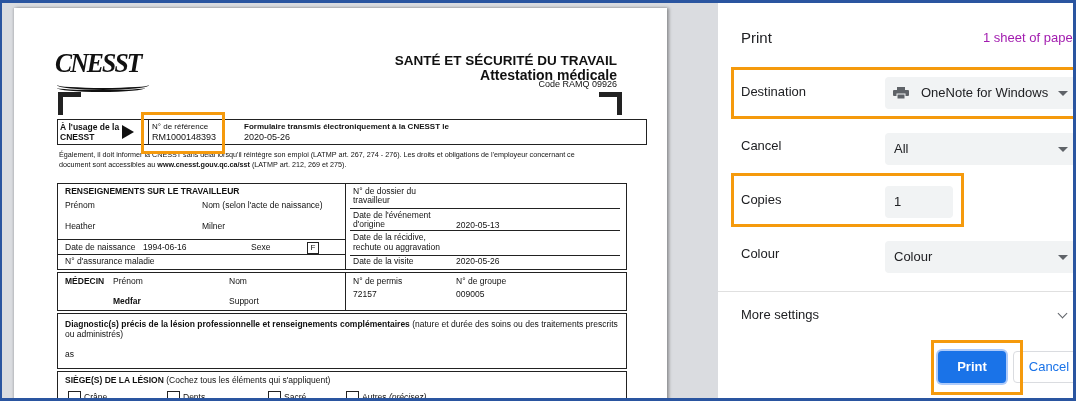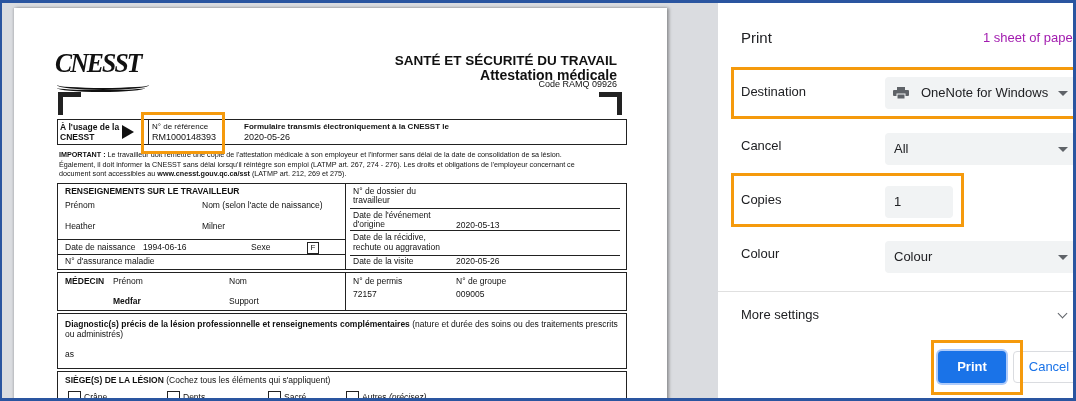--- a/index.html
+++ b/index.html
@@ -100,33 +100,32 @@
       <div class="logo">CNESST</div>
       <div class="logo-swoosh"></div>
       <div class="logo-swoosh2"></div>
       <div class="corner tl"></div>
       <div class="corner tr"></div>
 
       <div class="hdr-title">SANTÉ ET SÉCURITÉ DU TRAVAIL</div>
       <div class="hdr-sub">Attestation médicale</div>
       <div class="hdr-code">Code RAMQ 09926</div>
 
-      <div class="box" style="left:43px; top:111px; width:568px; height:24px;">
+      <div class="box" style="left:43px; top:111px; width:568px; height:24px;padding-left:20px;">
         <span class="t b" style="left:2px; top:2px;">À l'usage de la</span>
         <span class="t b" style="left:2px; top:12px;">CNESST</span>
         <div class="arrow" style="left:64px; top:5px;"></div>
         <div class="vl" style="left:90px; top:0; height:24px;"></div>
         <span class="t" style="left:94px; top:2px; font-size:8px;">N° de référence</span>
         <span class="t" style="left:94px; top:12px; font-size:9px;">RM1000148393</span>
         <span class="t b" style="left:186px; top:2px; font-size:8px;">Formulaire transmis électroniquement à la CNESST le</span>
         <span class="t" style="left:186px; top:12px; font-size:9px;">2020-05-26</span>
       </div>
 
       <div class="important">
-        <div><b>IMPORTANT :</b> <span>Le travailleur doit remettre une copie de l'attestation médicale à son employeur et l'informer sans délai de la date de consolidation de sa lésion.</span></div>
         <div>Également, il doit informer la CNESST sans délai lorsqu'il réintègre son emploi (LATMP art. 267, 274 - 276). Les droits et obligations de l'employeur concernant ce</div>
         <div><span>document sont accessibles au</span> <b>www.cnesst.gouv.qc.ca/sst</b> <span>(LATMP art. 212, 269 et 275).</span></div>
       </div>
 
       <div class="box" style="left:43px; top:175px; width:568px; height:85px;">
         <span class="t b" style="left:7px; top:2px;">RENSEIGNEMENTS SUR LE TRAVAILLEUR</span>
         <span class="t" style="left:7px; top:16px;">Prénom</span>
         <span class="t" style="left:144px; top:16px;">Nom (selon l'acte de naissance)</span>
         <span class="t" style="left:7px; top:37px;">Heather</span>
         <span class="t" style="left:144px; top:37px;">Milner</span>

